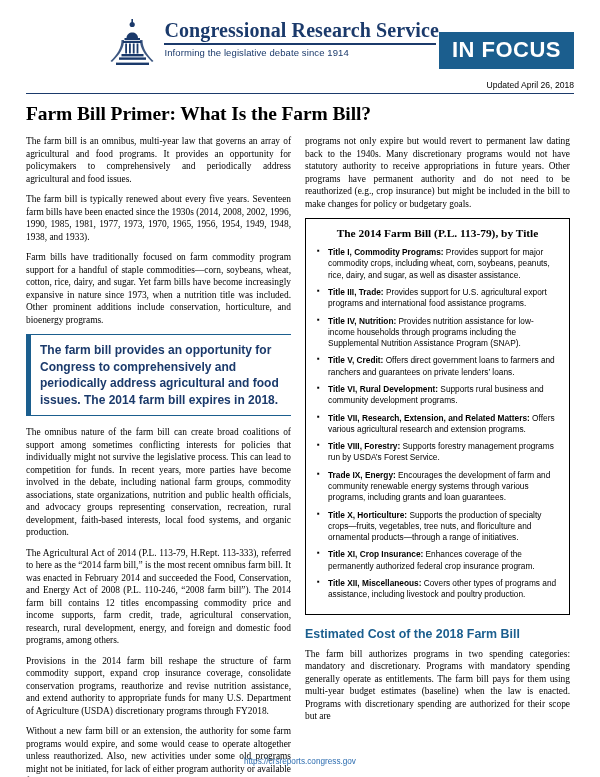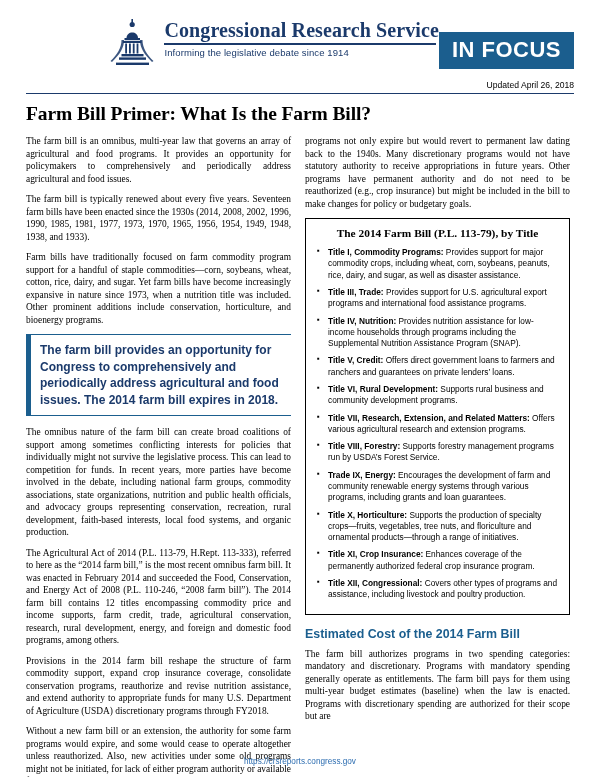--- a/index.html
+++ b/index.html
@@ -244,25 +244,25 @@
           <li><b>Title I, Commodity Programs:</b><span> Provides support for major commodity crops, including wheat, corn, soybeans, peanuts, rice, dairy, and sugar, as well as disaster assistance.</span></li>
           <li><b>Title III, Trade:</b><span> Provides support for U.S. agricultural export programs and international food assistance programs.</span></li>
           <li><b>Title IV, Nutrition:</b><span> Provides nutrition assistance for low-income households through programs including the Supplemental Nutrition Assistance Program (SNAP).</span></li>
           <li><b>Title V, Credit:</b><span> Offers direct government loans to farmers and ranchers and guarantees on private lenders’ loans.</span></li>
           <li><b>Title VI, Rural Development:</b><span> Supports rural business and community development programs.</span></li>
           <li><b>Title VII, Research, Extension, and Related Matters:</b><span> Offers various agricultural research and extension programs.</span></li>
           <li><b>Title VIII, Forestry:</b><span> Supports forestry management programs run by USDA’s Forest Service.</span></li>
           <li><b>Trade IX, Energy:</b><span> Encourages the development of farm and community renewable energy systems through various programs, including grants and loan guarantees.</span></li>
           <li><b>Title X, Horticulture:</b><span> Supports the production of specialty crops—fruits, vegetables, tree nuts, and floriculture and ornamental products—through a range of initiatives.</span></li>
           <li><b>Title XI, Crop Insurance:</b><span> Enhances coverage of the permanently authorized federal crop insurance program.</span></li>
-          <li><b>Title XII, Congressional:</b><span> Covers other types of programs and assistance, including livestock and poultry production.</span></li>
+          <li><b>Title XII, Miscellaneous:</b><span> Covers other types of programs and assistance, including livestock and poultry production.</span></li>
         </ul>
       </div>
 
-      <div class="sect-head">Estimated Cost of the 2014 Farm Bill</div>
+      <div class="sect-head">Estimated Cost of the 2018 Farm Bill</div>
       <p>The farm bill authorizes programs in two spending categories: mandatory and discretionary. Programs with mandatory spending generally operate as entitlements. The farm bill pays for them using multi-year budget estimates (baseline) when the law is enacted. Programs with discretionary spending are authorized for their scope but are</p>
     </div>
   </div>
 
   <div class="footer">
     <a href="#">https://crsreports.congress.gov</a>
   </div>
 </div>
 
 </body></html>

